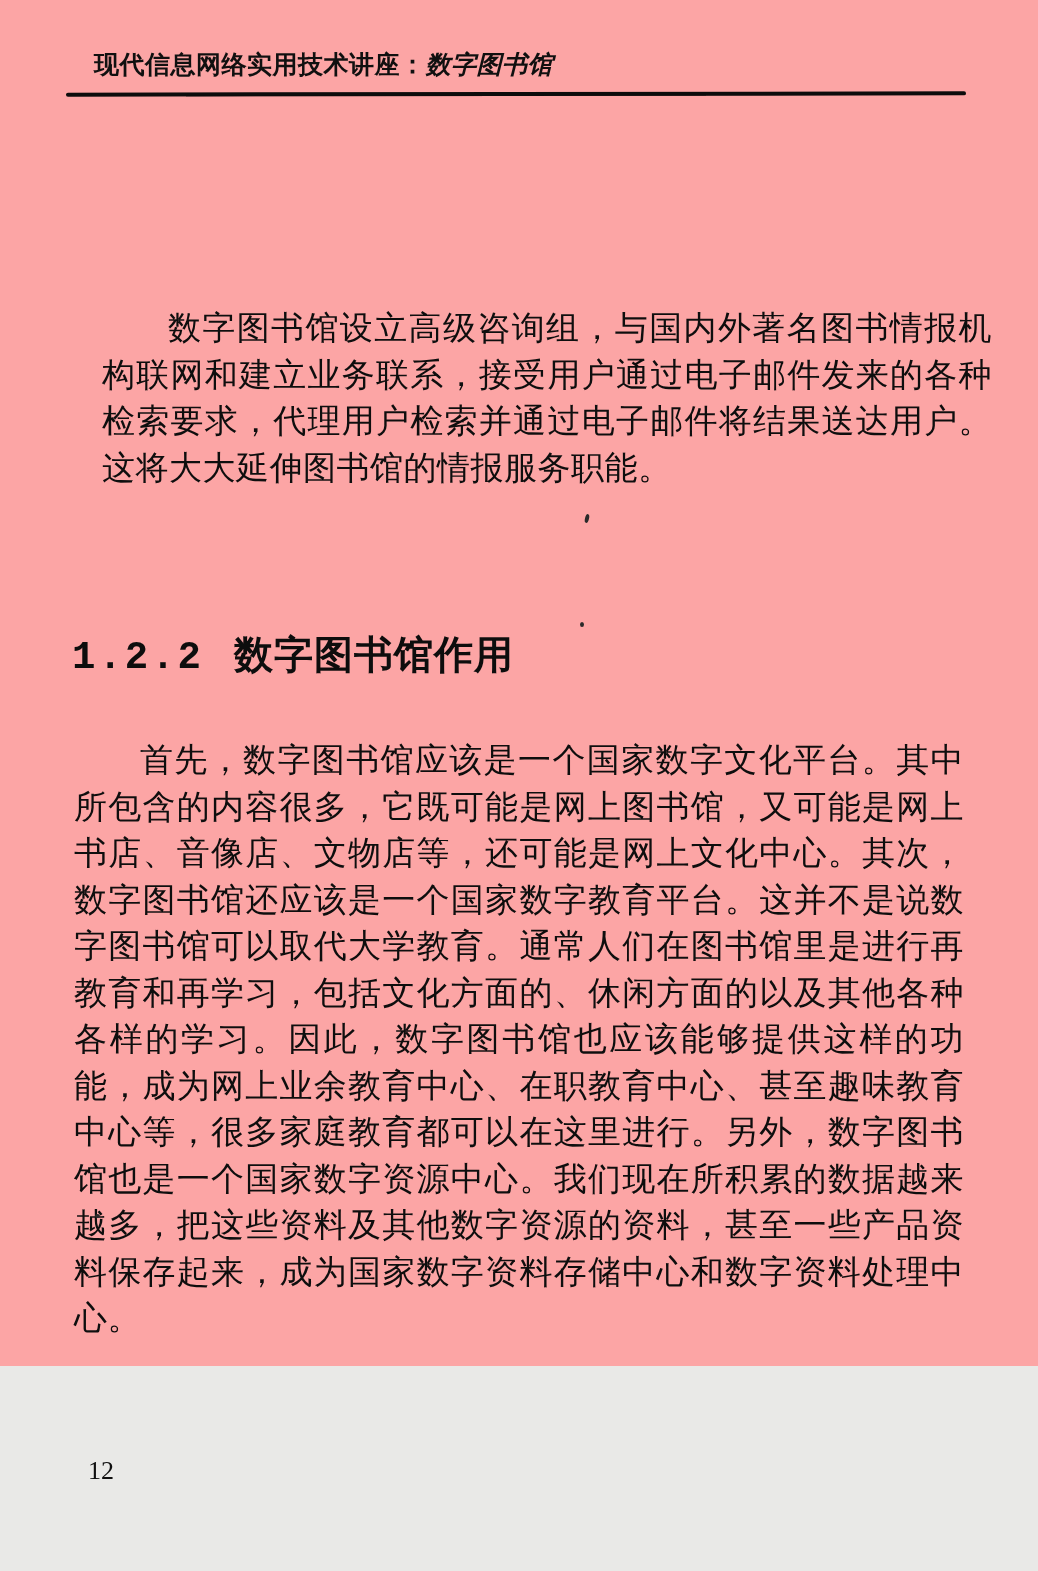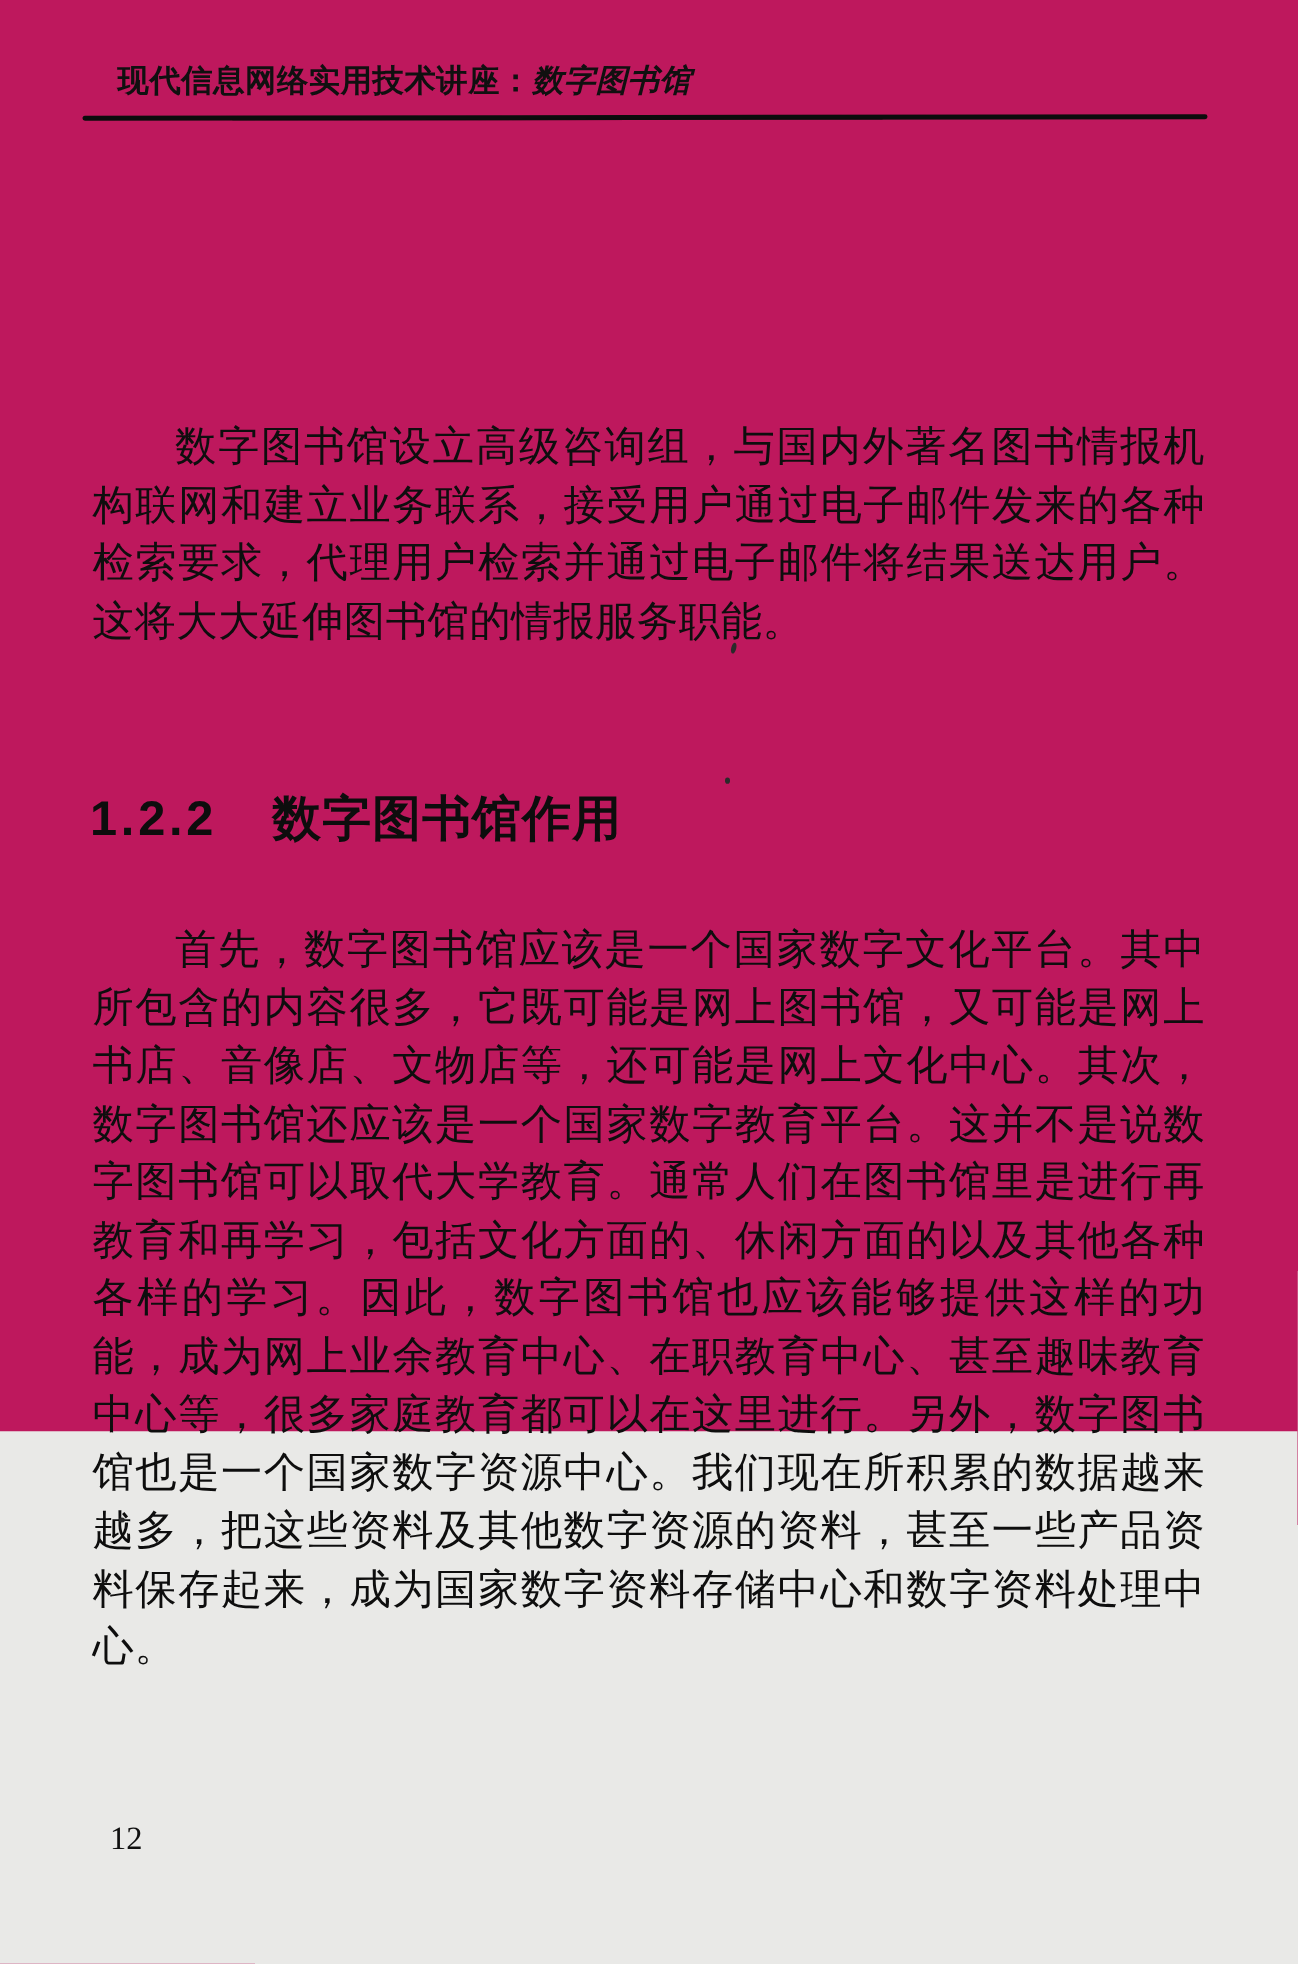--- a/index.html
+++ b/index.html
@@ -10,22 +10,22 @@
     width: 1038px;
     height: 1571px;
     background: #e9e9e7;
     overflow: hidden;
   }
   .page {
     position: absolute;
     left: 0;
     top: 0;
     width: 1038px;
-    height: 1145px;
-    background: #be185d;
+    height: 1366px;
+    background: #fca5a5;
     color: #121212;
     font-family: "Liberation Serif", "DejaVu Serif", serif;
   }
 
   
   .running-header {
     position: absolute;
     left: 94px;
     top: 48px;
     font-size: 25px;
@@ -72,38 +72,38 @@
   }
   .indent {
     text-indent: 66px;
   }
   .p-continuation { top: 122px; }
   .h-sub {
     top: 228px;
     font-weight: bold;
     text-indent: 62px;
   }
-  .p-agent { top: 302px; }
+  .p-agent { top: 272px; margin-left: 28px; }
   .p-other { top: 468px; }
 
   .section-heading {
     position: absolute;
     left: 72px;
     top: 628px;
     font-size: 39px;
     font-weight: bold;
     font-family: "Liberation Sans", "DejaVu Sans", sans-serif;
     letter-spacing: 1px;
     white-space: nowrap;
     color: #0d0d0d;
   }
   .section-heading .num {
-    font-family: Liberation Sans, sans-serif;
+    font-family: Liberation Mono, monospace;
     letter-spacing: 3px;
-    margin-right: 44px;
+    margin-right: 30px;
   }
 
   .p-role { top: 704px; }
   .p-conclusion { top: 1268px; }
 
   .page-number {
     position: absolute;
     left: 88px;
     top: 1456px;
     font-size: 26px;

